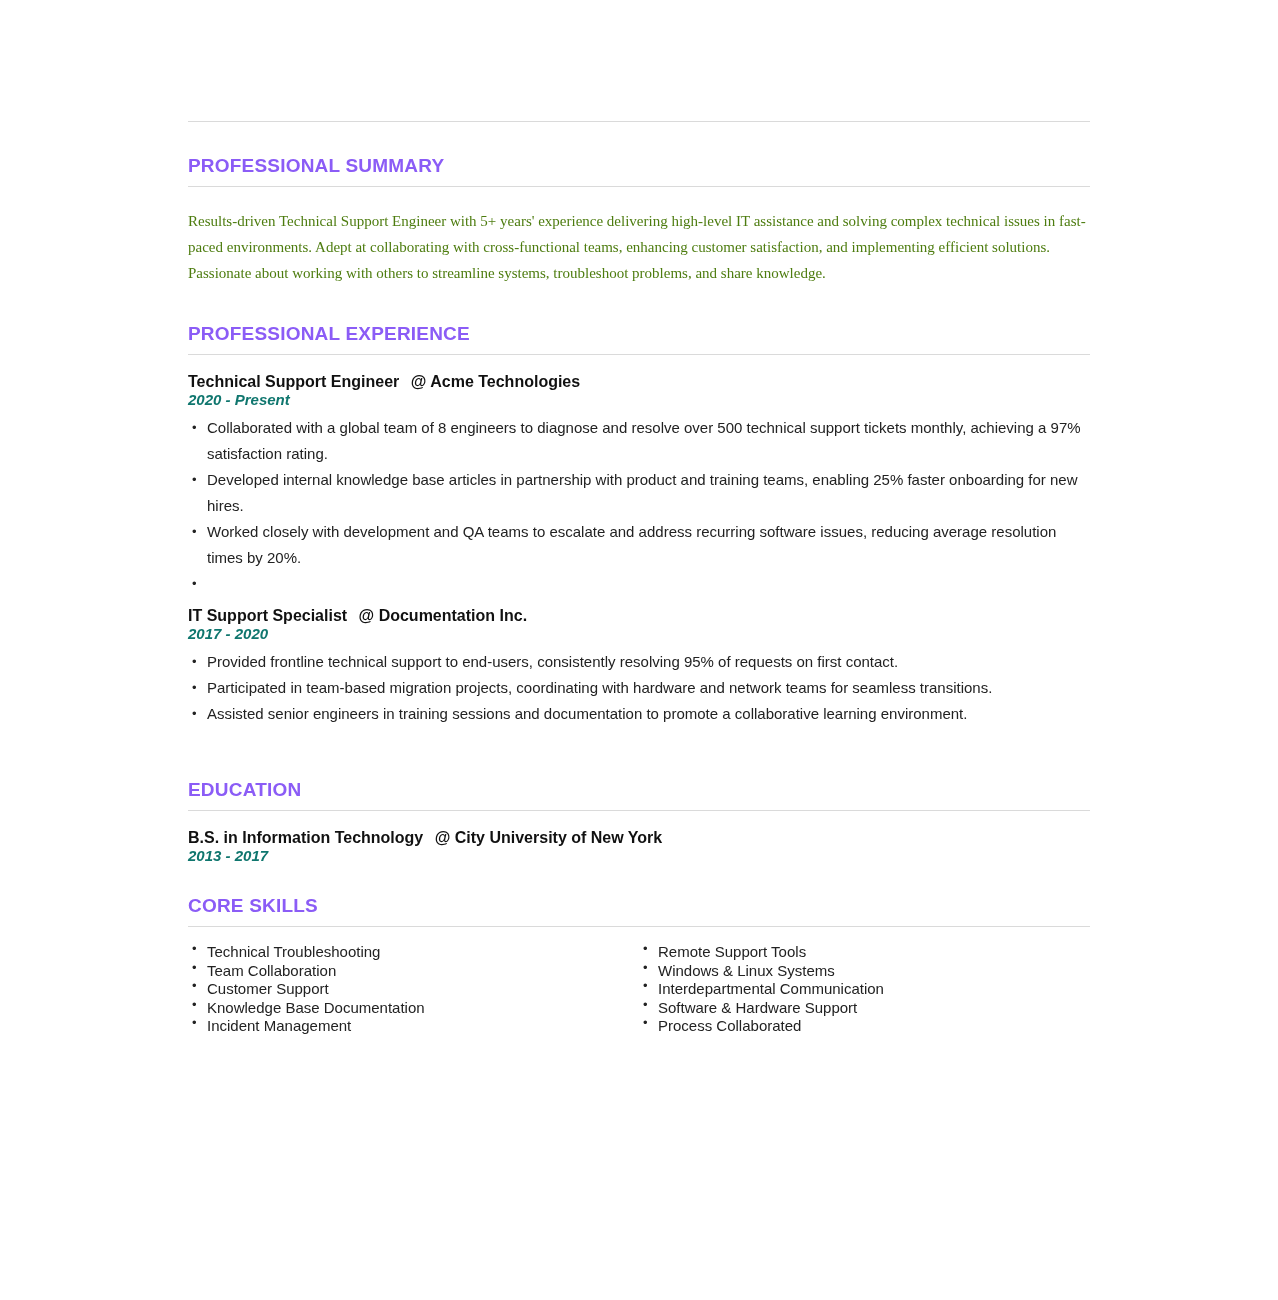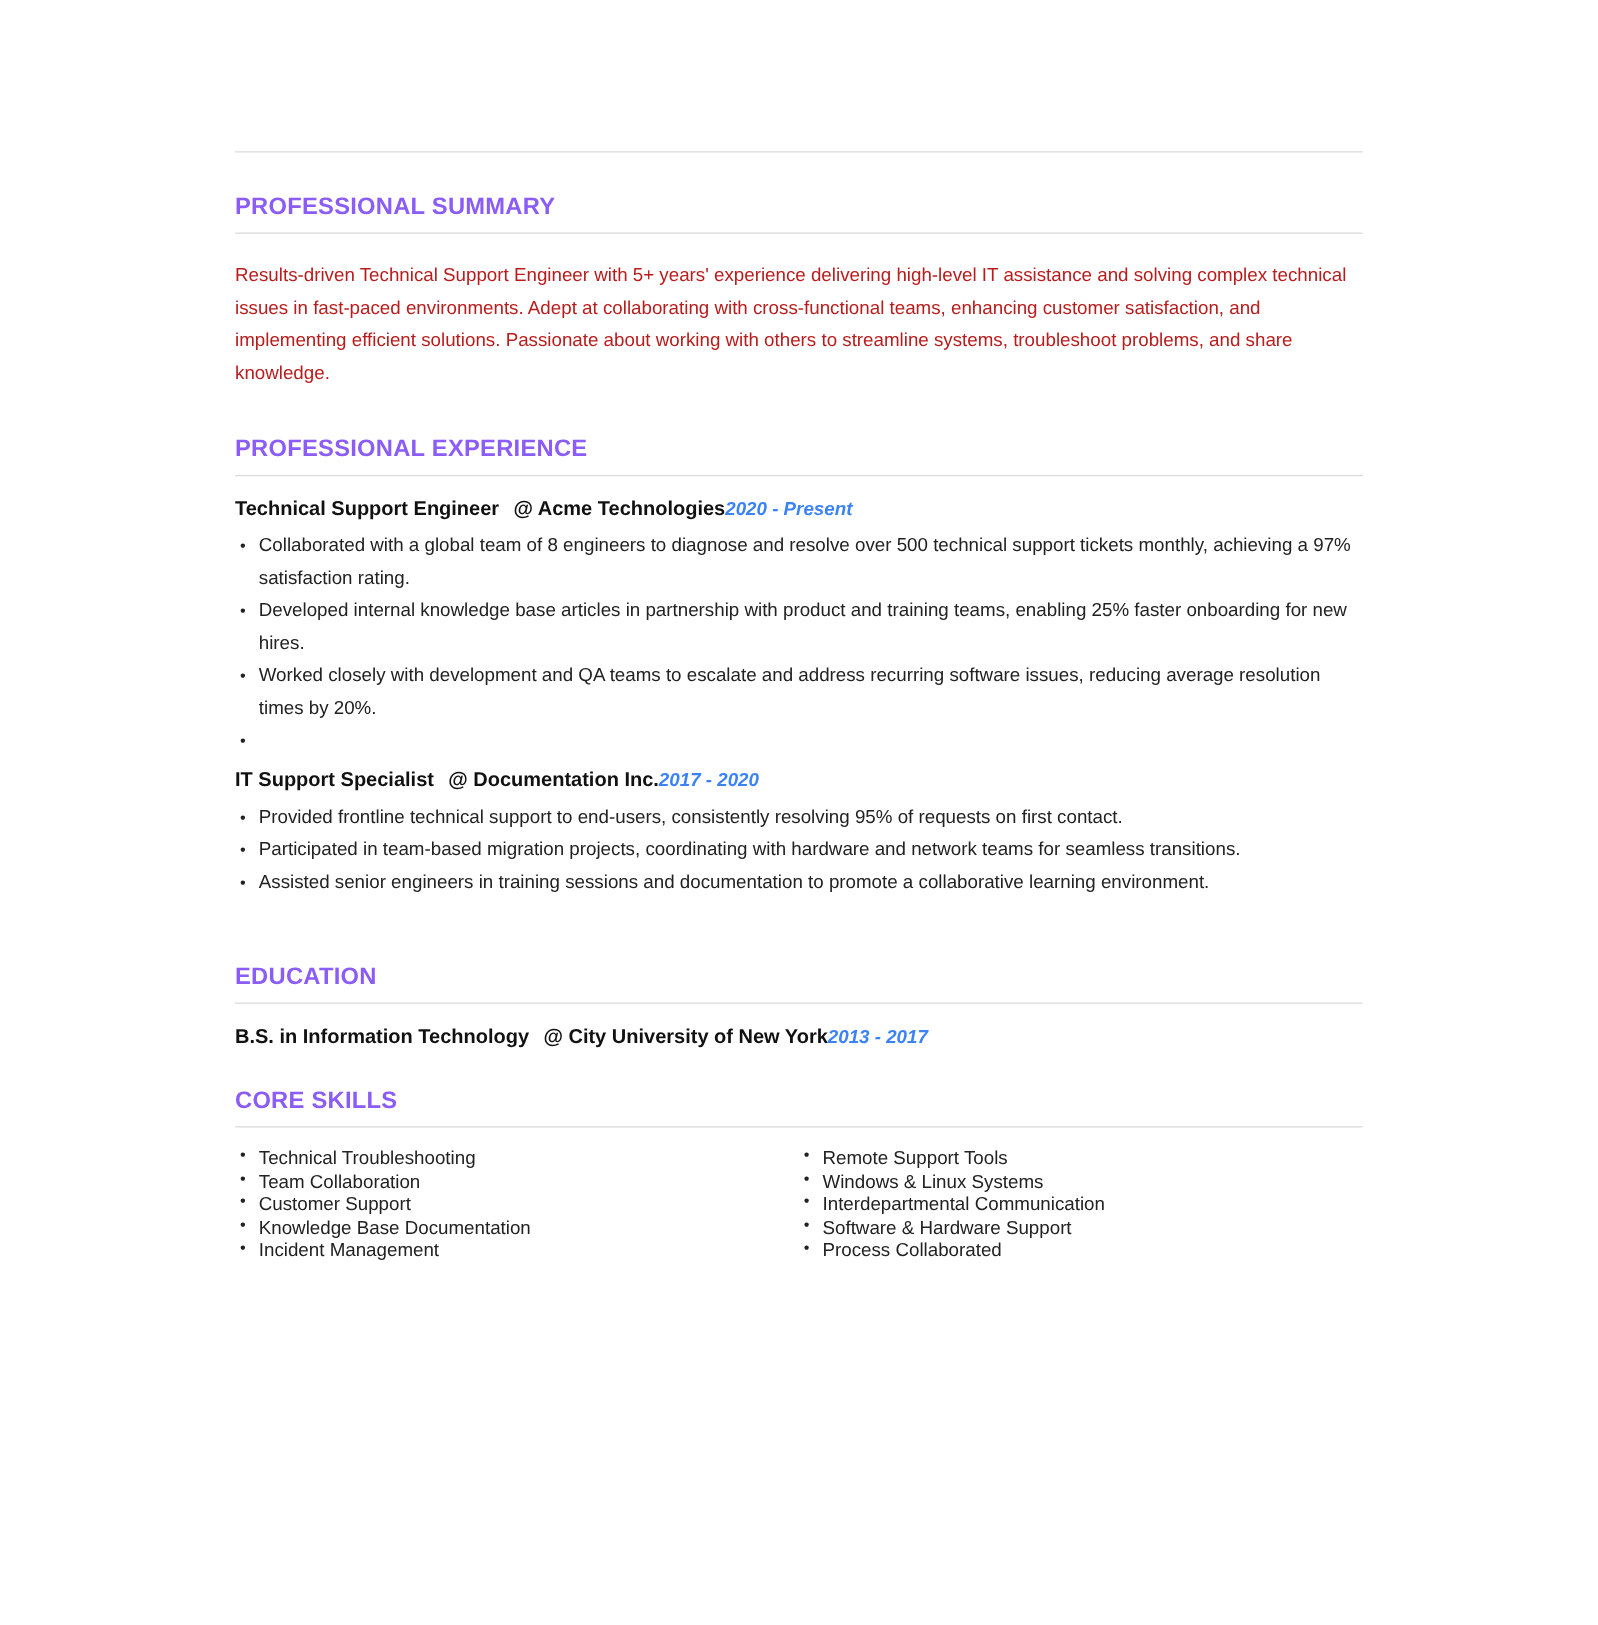--- a/index.html
+++ b/index.html
@@ -54,40 +54,43 @@
   .title-rule { margin-top: 9px; }
   .sec-summary    { margin-top: 33px; }
   .sec-experience { margin-top: 37px; }
   .sec-education  { margin-top: 52px; }
   .sec-skills     { margin-top: 31px; }
 
   .summary-text {
     margin: 21px 0 0 0;
     font-size: 15px;
     line-height: 26px;
-    color: #b91c1c;
+    color: #4d7c0f;
+    font-family: Liberation Serif, serif;
   }
 
   
   .entry-header {
     display: flex;
+    justify-content: space-between;
     align-items: baseline;
     margin-top: 18px;
+    flex-direction: column;
   }
   .entry-title {
     font-size: 16px;
     font-weight: 700;
     color: #111111;
   }
   .entry-title .company { margin-left: 7px; }
   .entry-dates {
     font-size: 15px;
     font-weight: 700;
     font-style: italic;
-    color: #3b82f6;
+    color: #0f766e;
     white-space: nowrap;
   }
   .job-second { margin-top: 36px; }
 
   
   ul.bullets {
     list-style: none;
     margin: 7px 0 0 0;
     padding: 0;
   }

